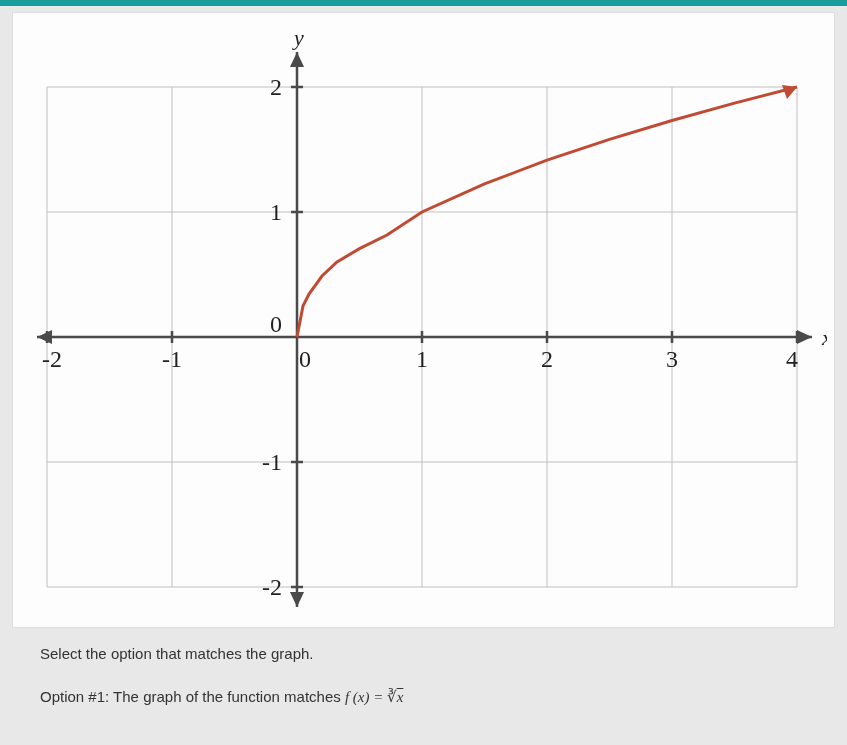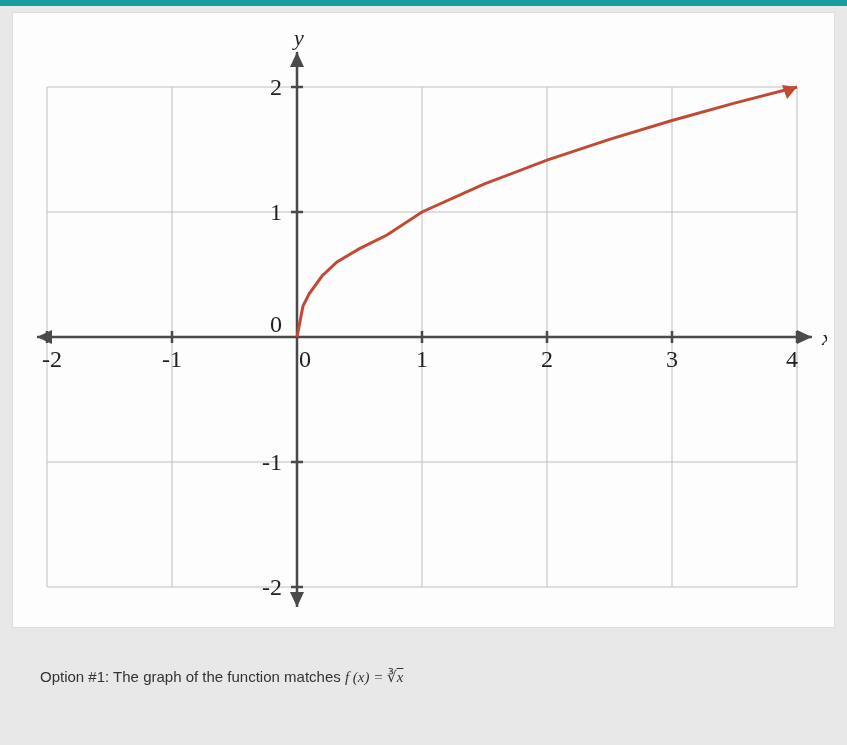--- a/index.html
+++ b/index.html
@@ -28,21 +28,21 @@
       width: 800px;
       height: 590px;
     }
     .question-block {
       padding: 12px 20px 8px 40px;
       color: #333;
       font-size: 15px;
       line-height: 1.8;
     }
     .question-prompt { margin-bottom: 10px; }
-    .option-line { margin-top: 23px; }
+    .option-line { margin-top: 16px; }
     .math { font-family: "Times New Roman", serif; font-style: italic; }
     .root { font-style: normal; }
     .grid-line { stroke: #bfbfbf; stroke-width: 1; }
     .axis-line { stroke: #4a4a4a; stroke-width: 2.5; }
     .tick-label { font-family: "Times New Roman", serif; font-size: 24px; fill: #222; }
     .axis-label { font-family: "Times New Roman", serif; font-size: 22px; font-style: italic; fill: #222; }
     .curve { stroke: #c04a33; stroke-width: 3; fill: none; }
     .arrow-head { fill: #4a4a4a; }
     .arrow-head-curve { fill: #c04a33; }
   </style>
@@ -103,17 +103,18 @@
     <text class="tick-label" x="765" y="340" text-anchor="middle">4</text>
 
     <text class="tick-label" x="255" y="68" text-anchor="end">2</text>
     <text class="tick-label" x="255" y="193" text-anchor="end">1</text>
     <text class="tick-label" x="255" y="443" text-anchor="end">-1</text>
     <text class="tick-label" x="255" y="568" text-anchor="end">-2</text>
   </svg>
 </div>
 
 <div class="question-block">
+  <div class="question-prompt">Select the option that matches the graph.</div>
   <div class="option-line">
     <span>Option #1: The graph of the function matches </span>
     <span class="math">f (x) = <span class="root">∛</span><span style="text-decoration:overline;">x</span></span>
   </div>
 </div>
 
 </body></html>

